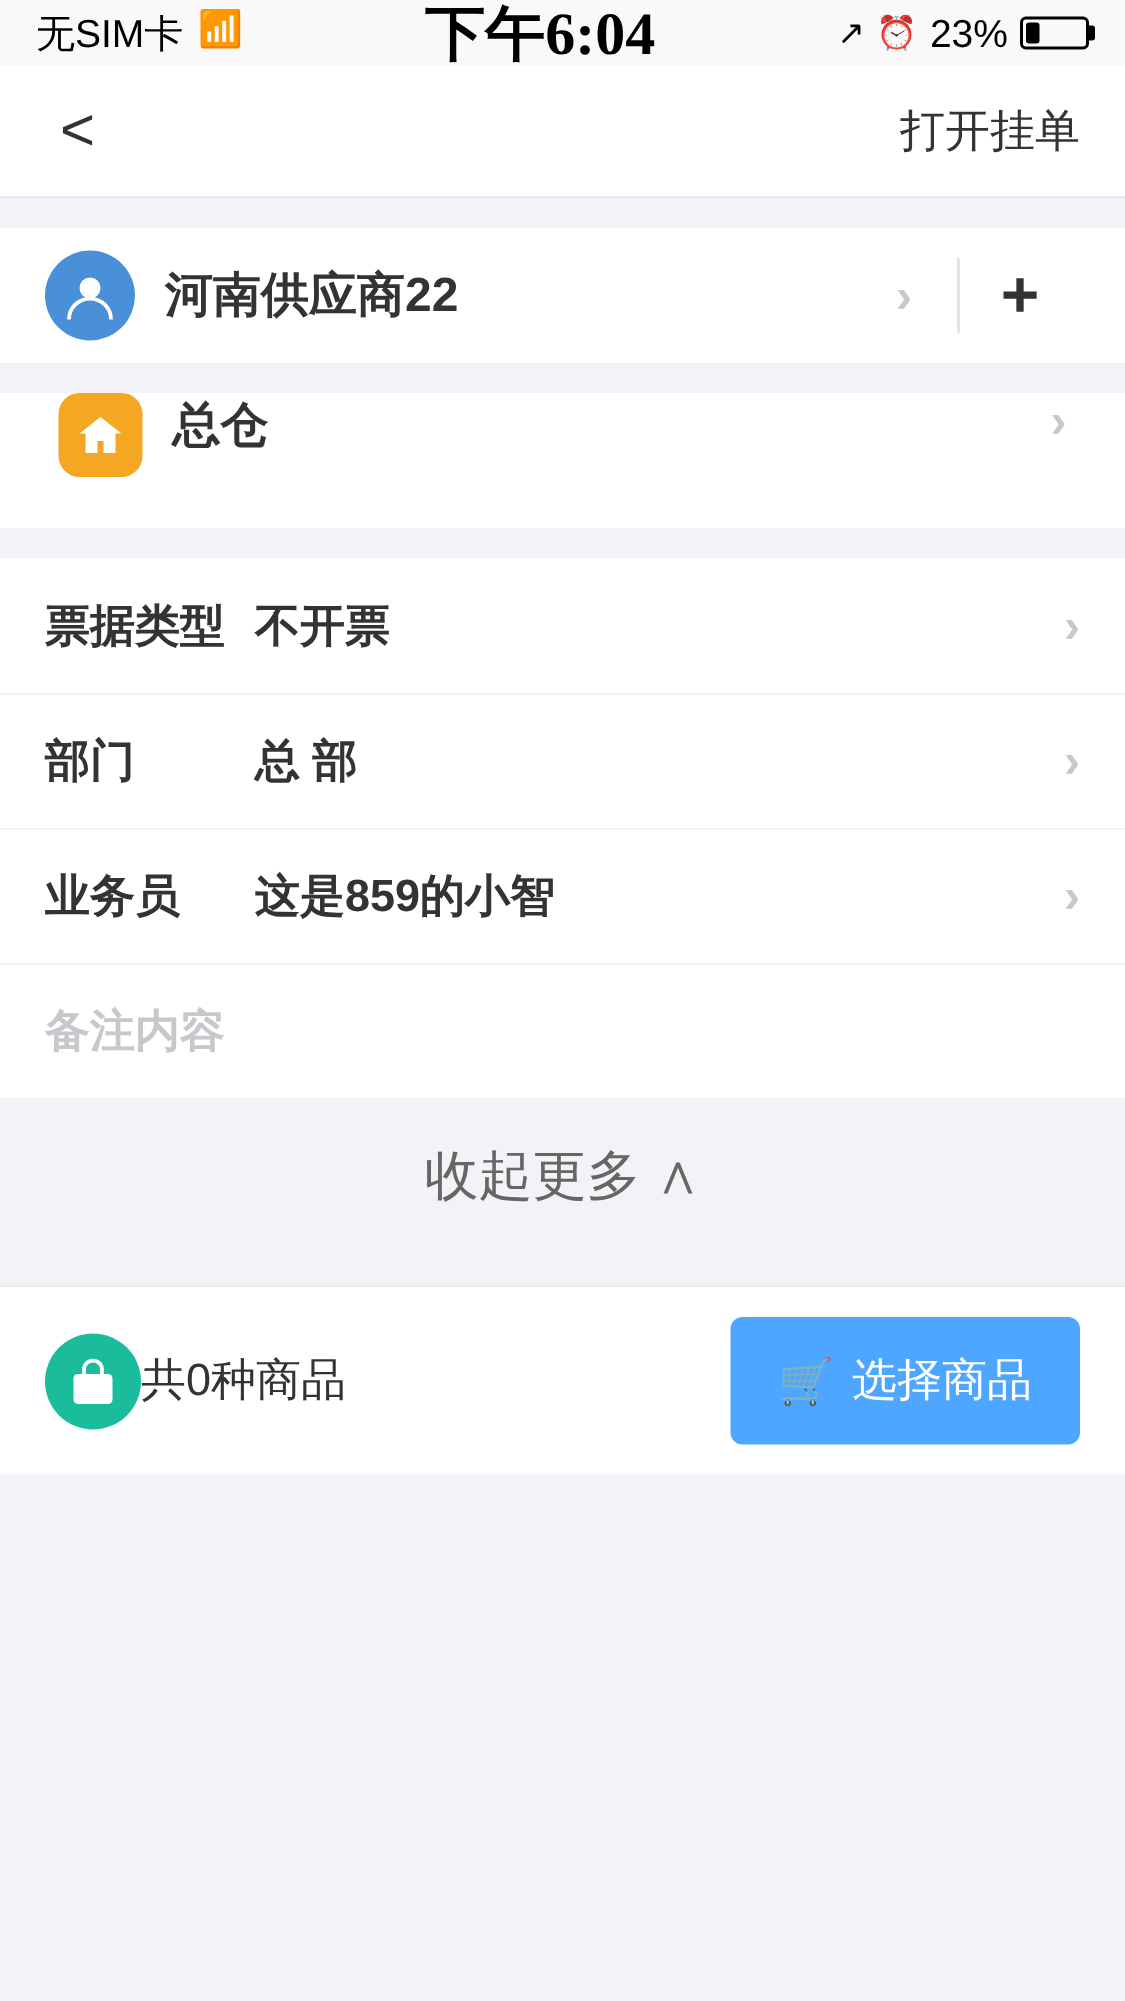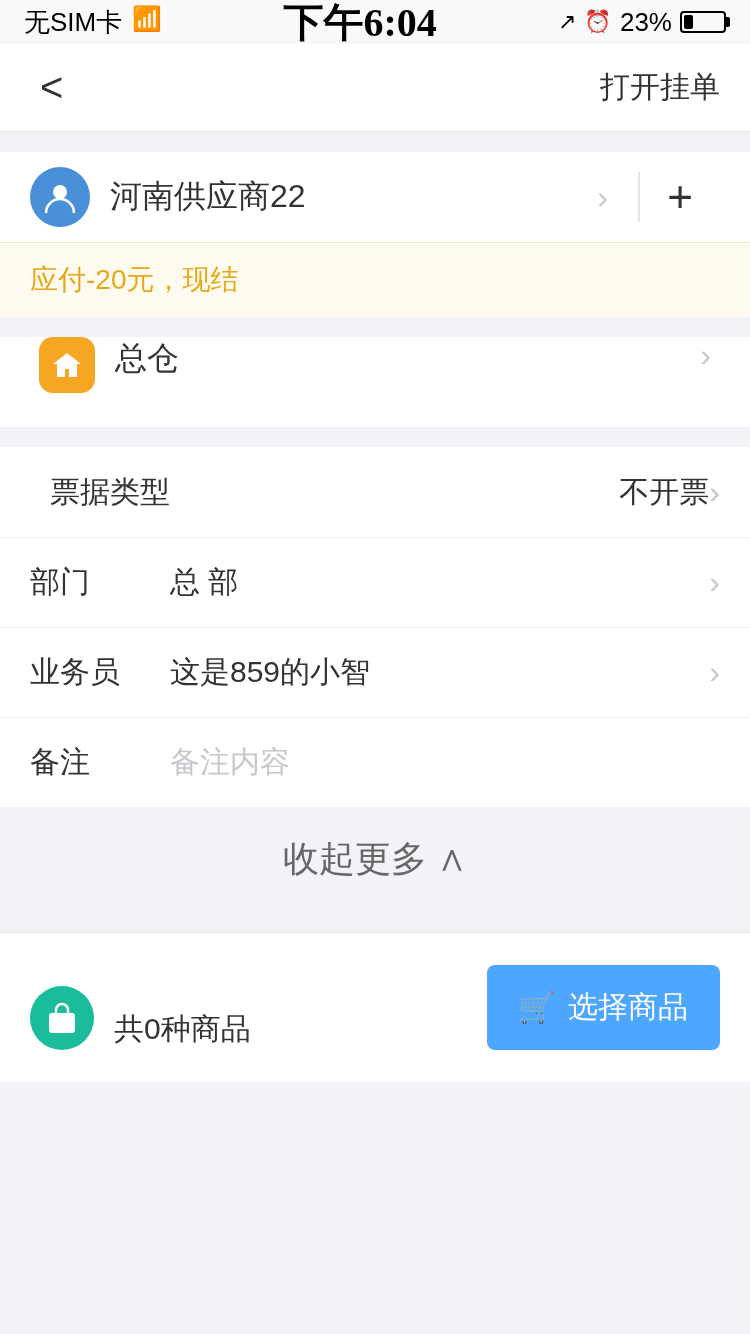--- a/index.html
+++ b/index.html
@@ -76,20 +76,21 @@
     
     .section-gap {
       height: 20px;
       background: #f2f2f7;
     }
 
     
     .card-section {
       background: #fff;
       margin-bottom: 0;
+      font-weight: bold;
     }
 
     
     .supplier-row {
       display: flex;
       align-items: center;
       padding: 0 30px;
       height: 90px;
       background: #fff;
     }
@@ -198,25 +199,24 @@
       background: #f2f2f7;
       cursor: pointer;
       font-size: 36px;
       color: #666;
       gap: 8px;
     }
 
     
     .bottom-bar {
       display: flex;
-      align-items: flex-end;
-      padding: 32px 30px;
+      align-items: center;
+      padding: 20px 30px;
       background: #fff;
       border-top: 1px solid #e5e5e5;
-      gap: 20px;
     }
     .product-icon {
       width: 64px; height: 64px;
       border-radius: 50%;
       background: #1abc9c;
       display: flex; align-items: center; justify-content: center;
       flex-shrink: 0;
     }
     .product-count {
       flex: 1;
@@ -273,23 +273,20 @@
         <circle cx="18" cy="13" r="7" fill="white"></circle>
         <path d="M4 34c0-7.732 6.268-14 14-14s14 6.268 14 14" stroke="white" stroke-width="2.5" fill="none"></path>
       </svg>
     </div>
     <span class="supplier-name">河南供应商22</span>
     <span class="supplier-chevron">›</span>
     <div class="supplier-divider"></div>
     <div class="supplier-add">+</div>
   </div>
 
-  <div class="notice-bar">
-    <span>应付-20元，现结</span>
-  </div>
 </div>
 
 <div class="section-gap"></div>
 
 <div class="card-section">
   <div class="warehouse-row">
     <div class="warehouse-icon">
 
       <svg width="34" height="34" viewBox="0 0 34 34" fill="none">
         <path d="M17 5L3 16h4v13h8v-8h4v8h8V16h4L17 5z" fill="white"></path>
@@ -297,40 +294,39 @@
     </div>
     <span class="warehouse-name">总仓</span>
     <span class="form-chevron">›</span>
   </div>
 </div>
 
 <div class="section-gap"></div>
 
 <div class="card-section">
 
-  <div class="form-row" style="border-top: none; text-align: right;">
+  <div class="form-row" style="border-top: none;">
     <span class="form-label">票据类型</span>
     <span class="form-value">不开票</span>
     <span class="form-chevron">›</span>
   </div>
 
   <div class="form-row">
     <span class="form-label">部门</span>
     <span class="form-value">总 部</span>
     <span class="form-chevron">›</span>
   </div>
 
   <div class="form-row">
     <span class="form-label">业务员</span>
     <span class="form-value">这是859的小智</span>
     <span class="form-chevron">›</span>
   </div>
 
   <div class="form-row">
-    <span class="form-label">备注</span>
     <span class="form-value placeholder">备注内容</span>
   </div>
 </div>
 
 <div class="collapse-row">
   <span>收起更多 ∧</span>
 </div>
 
 <div class="section-gap"></div>
 

